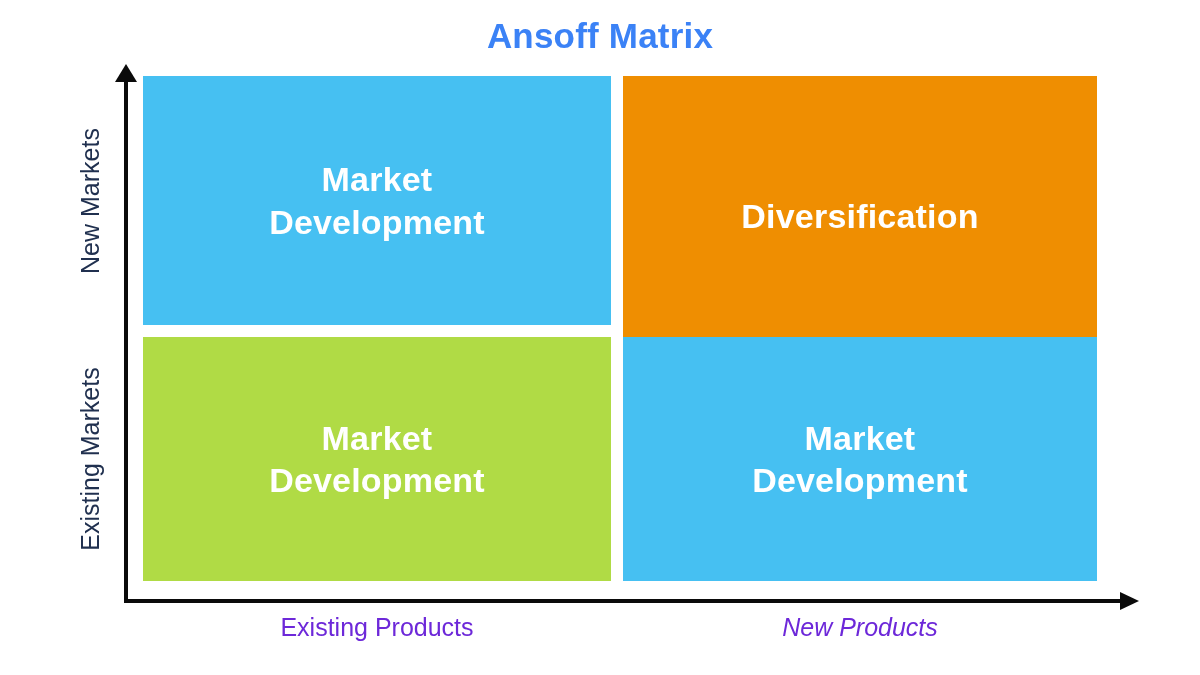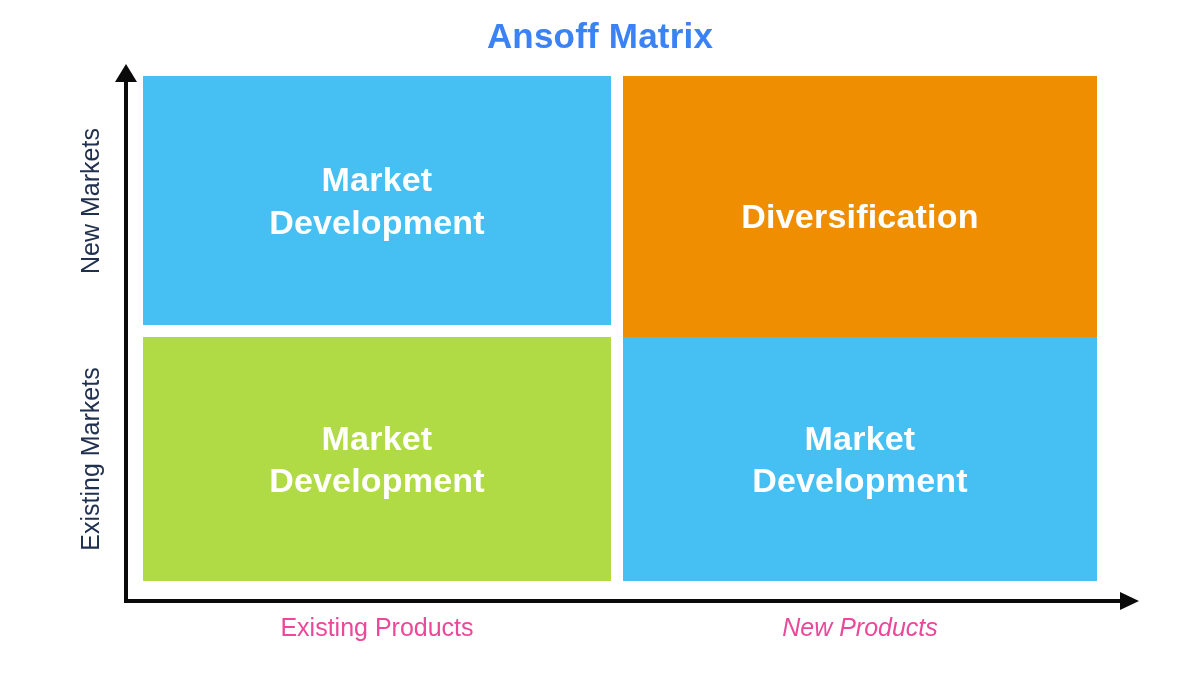--- a/index.html
+++ b/index.html
@@ -98,21 +98,21 @@
     left: -45px;
     top: 444px;
     width: 270px;
     height: 30px;
     line-height: 30px;
   }
 
   .xlabel {
     position: absolute;
     top: 613px;
-    color: #ec4899;
+    color: #6d28d9;
     font-size: 25px;
     font-weight: normal;
     white-space: nowrap;
     text-align: center;
   }
   .xlabel-existing { left: 143px; width: 468px; }
   .xlabel-new      { left: 623px; width: 474px; font-style: italic; }
 
   
   .quadrant {

